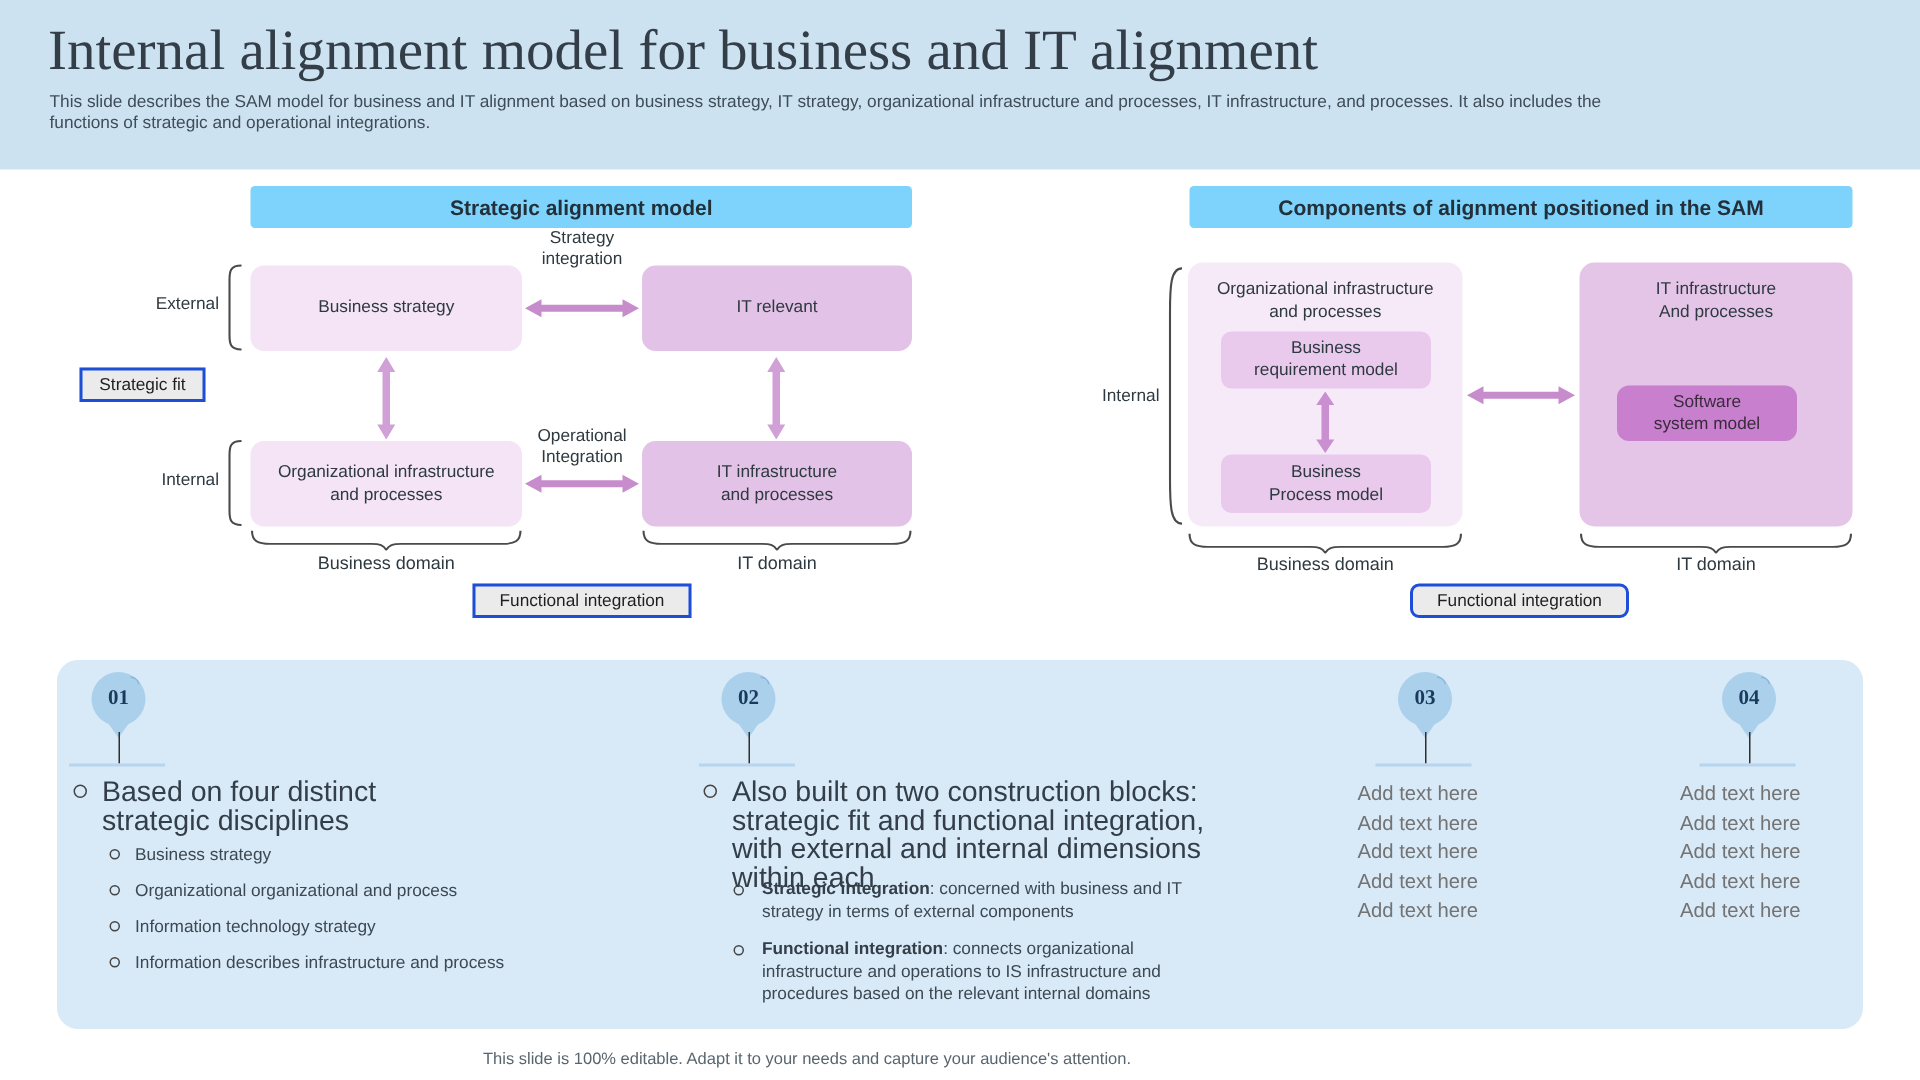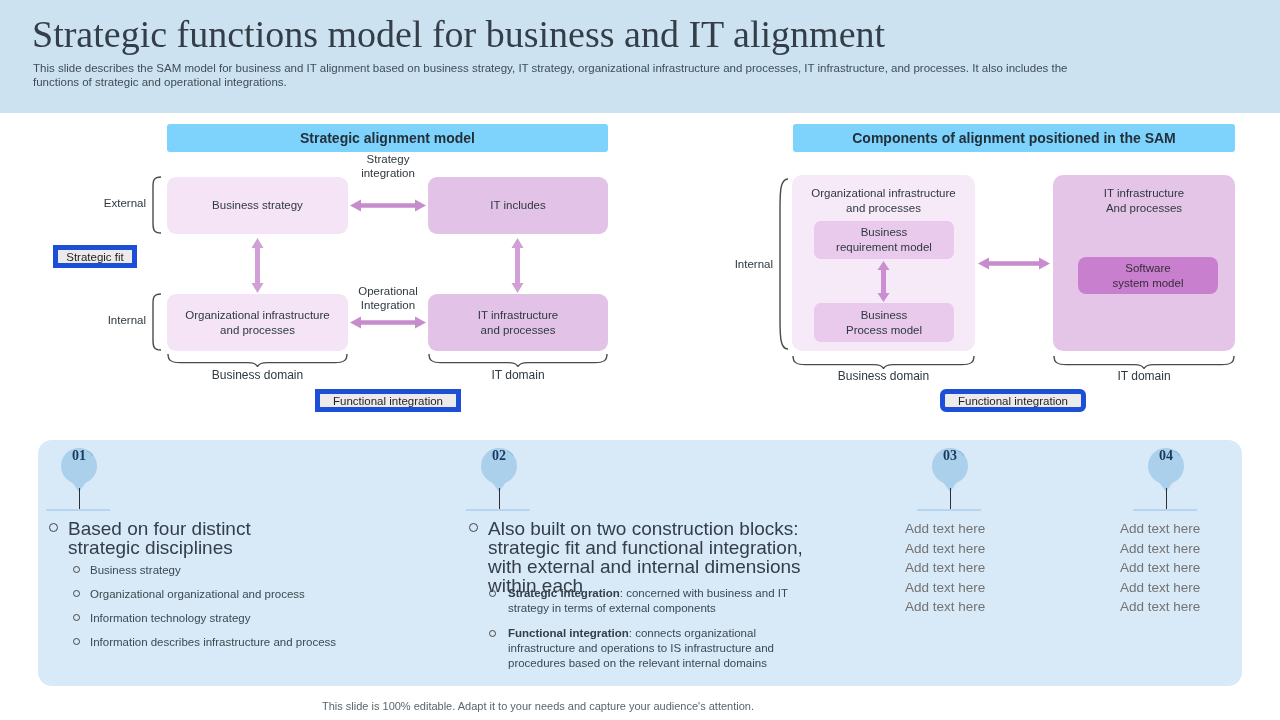--- a/index.html
+++ b/index.html
@@ -9,60 +9,60 @@
   .band{left:0;top:0;width:1280px;height:113px;background:#cde2f1}
   .slide-title{left:32px;top:12px;font-family:"Liberation Serif",serif;font-size:38px;font-weight:400;color:#333e48;white-space:nowrap}
   .slide-sub{left:33px;top:61px;width:1080px;font-size:11.5px;line-height:14px;color:#3e4d57}
   
   .bar{height:28px;background:#7dd3fc;border-radius:3px;display:flex;align-items:center;justify-content:center;font-size:14px;font-weight:bold;color:#23303a}
   .pbox{border-radius:9px;display:flex;align-items:center;justify-content:center;text-align:center;font-size:11.5px;color:#2e3940;line-height:15px;white-space:pre-line}
   .light{background:#f4e4f5}
   .med{background:#e2c2e6}
   .subpink{background:#e9c9ec;border-radius:7px}
   .darkpurple{background:#c87fcd;border-radius:8px;color:#3a2a3d}
-  .graybox{background:#ebebeb;border:5px solid #1d4ed8;display:flex;align-items:center;justify-content:center;font-size:11.5px;color:#1f1f1f}
+  .graybox{background:#ebebeb;border:2px solid #1d4ed8;display:flex;align-items:center;justify-content:center;font-size:11.5px;color:#1f1f1f}
   .sidelabel{font-size:11.5px;color:#2e3940;text-align:right}
   .midlabel{font-size:11.5px;color:#2e3940;text-align:center;line-height:14px;white-space:pre-line}
   .domlabel{font-size:12px;color:#2e3940;text-align:center}
   .outerbox{border-radius:10px;text-align:center;font-size:11.5px;color:#2e3940;line-height:15px}
   .outerbox .btitle{white-space:pre-line;padding-top:11px}
   
   .panel{left:38px;top:440px;width:1204px;height:246px;background:#d8e9f7;border-radius:14px}
-  .balloon{width:36px;height:36px;border-radius:50%;background:#abd0ec;display:flex;justify-content:center;font-family:"Liberation Serif",serif;font-weight:bold;font-size:14px;color:#1a3a5c;position:absolute}
+  .balloon{width:36px;height:36px;border-radius:50%;background:#abd0ec;display:flex;align-items:center;justify-content:center;font-family:"Liberation Serif",serif;font-weight:bold;font-size:14px;color:#1a3a5c;position:absolute}
   .balloon::after{content:"";position:absolute;bottom:-8px;left:50%;transform:translateX(-50%);border-left:7px solid transparent;border-right:7px solid transparent;border-top:10px solid #abd0ec}
   .balloon::before{content:"";position:absolute;top:3px;right:4px;width:9px;height:9px;border-radius:50%;border:1.5px solid transparent;border-top-color:#86b6dd;transform:rotate(40deg)}
   .stem{width:0;border-left:1.3px solid #2f2f2f;position:absolute}
   .rule{height:2px;background:#b7d5ee;position:absolute}
   .hhead{font-size:19px;font-weight:normal;color:#333e48;line-height:19px}
   .subtxt{font-size:11.5px;color:#3c4952;line-height:15px}
   .subtxt b{color:#333e48}
   .marker{border:1.4px solid #444;border-radius:50%;display:block;position:absolute}
   .addlines{font-size:13.5px;color:#737373;line-height:19.5px}
   .footer{left:0;top:700px;width:1076px;text-align:center;font-size:11px;color:#59656e}
 </style>
 </head>
 <body>
 
 <div class="abs band"></div>
-<h1 class="abs slide-title">Strategic functions model for business and IT alignment</h1>
+<h1 class="abs slide-title">Internal alignment model for business and IT alignment</h1>
 <p class="abs slide-sub">This slide describes the SAM model for business and IT alignment based on business strategy, IT strategy, organizational infrastructure and processes, IT infrastructure, and processes. It also includes the functions of strategic and operational integrations.</p>
 
 <div class="abs bar" style="left:167px;top:124px;width:441px">Strategic alignment model</div>
 
 <svg class="abs" style="left:150px;top:176px" width="12" height="58" viewBox="0 0 12 60" preserveAspectRatio="none">
     <path d="M11,1 C3.5,1 3,5 3,11 L3,49 C3,55 3.5,59 11,59" fill="none" stroke="#4a4a4a" stroke-width="1.4"></path>
   </svg>
 <div class="abs sidelabel" style="left:96px;top:197px;width:50px">External</div>
 <svg class="abs" style="left:150px;top:293px" width="12" height="58" viewBox="0 0 12 60" preserveAspectRatio="none">
     <path d="M11,1 C3.5,1 3,5 3,11 L3,49 C3,55 3.5,59 11,59" fill="none" stroke="#4a4a4a" stroke-width="1.4"></path>
   </svg>
 <div class="abs sidelabel" style="left:96px;top:314px;width:50px">Internal</div>
 
 <div class="abs pbox light" style="left:167px;top:177px;width:181px;height:57px">Business strategy</div>
-<div class="abs pbox med" style="left:428px;top:177px;width:180px;height:57px">IT includes</div>
+<div class="abs pbox med" style="left:428px;top:177px;width:180px;height:57px">IT relevant</div>
 
 <div class="abs midlabel" style="left:338px;top:152px;width:100px">Strategy
 integration</div>
 <svg class="abs" style="left:350px;top:199px" width="76" height="13" viewBox="0 0 76 13">
     <polygon points="0,6.5 11,0.5 11,4.2 65,4.2 65,0.5 76,6.5 65,12.5 65,8.8 11,8.8 11,12.5" fill="#c78ccc"></polygon>
   </svg>
 
 <svg class="abs" style="left:251px;top:238px" width="13" height="55" viewBox="0 0 13 55">
     <polygon points="6.5,0 12.5,10 9,10 9,45 12.5,45 6.5,55 0.5,45 4,45 4,10 0.5,10" fill="#d0a0d6"></polygon>
   </svg>
@@ -114,21 +114,21 @@
 Process model</div>
 
 <svg class="abs" style="left:978px;top:257px" width="72" height="13" viewBox="0 0 72 13">
     <polygon points="0,6.5 11,0.5 11,4.2 61,4.2 61,0.5 72,6.5 61,12.5 61,8.8 11,8.8 11,12.5" fill="#c78ccc"></polygon>
   </svg>
 
 <div class="abs outerbox" style="left:1053px;top:175px;width:182px;height:176px;background:#e4c5e8">
   <div class="btitle">IT infrastructure
 And processes</div>
 </div>
-<div class="abs pbox darkpurple" style="left:1078px;top:257px;width:140px;height:37px">Software
+<div class="abs pbox darkpurple" style="left:1078px;top:257px;width:120px;height:37px">Software
 system model</div>
 
 <svg class="abs" style="left:792px;top:355px" width="183" height="14" viewBox="0 0 180 16" preserveAspectRatio="none">
     <path d="M1,1 C1,9 5,11 13,11 L80,11 C86,11 88,12 90,15.5 C92,12 94,11 100,11 L167,11 C175,11 179,9 179,1" fill="none" stroke="#4a4a4a" stroke-width="1.4"></path>
   </svg>
 <div class="abs domlabel" style="left:792px;top:369px;width:183px">Business domain</div>
 <svg class="abs" style="left:1053px;top:355px" width="182" height="14" viewBox="0 0 180 16" preserveAspectRatio="none">
     <path d="M1,1 C1,9 5,11 13,11 L80,11 C86,11 88,12 90,15.5 C92,12 94,11 100,11 L167,11 C175,11 179,9 179,1" fill="none" stroke="#4a4a4a" stroke-width="1.4"></path>
   </svg>
 <div class="abs domlabel" style="left:1053px;top:369px;width:182px">IT domain</div>

